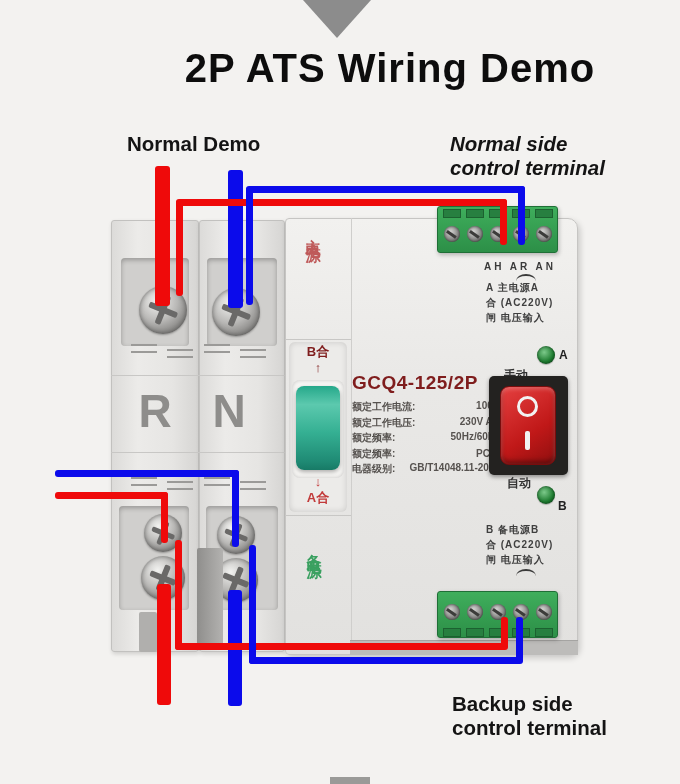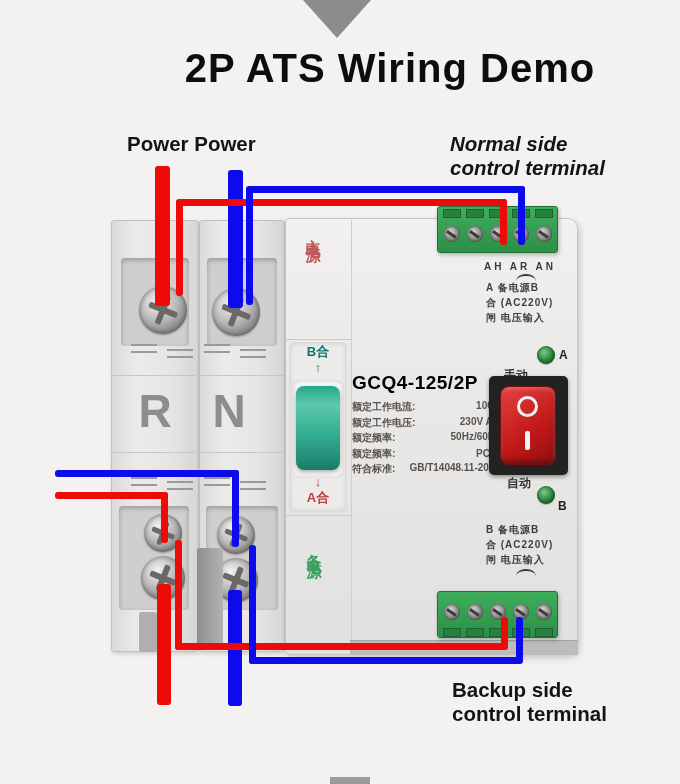--- a/index.html
+++ b/index.html
@@ -60,21 +60,21 @@
   .gpin{width:16px;height:16px;border-radius:50%;
         background:radial-gradient(circle at 40% 35%,#d6d6d4,#8a8a88 55%,#4c4c4a);
         box-shadow:inset 0 0 3px rgba(0,0,0,0.6);}
   .gpin::before{content:"";position:absolute;left:15%;top:42%;width:70%;height:16%;
                 background:#3c3c3a;transform:rotate(35deg);}
 
   
   .ptext{font-size:10px;font-weight:700;color:#3f3f3f;letter-spacing:1px;white-space:nowrap;}
   .pins{width:106px;text-align:center;font-size:10px;font-weight:700;color:#3a3a3a;letter-spacing:3px;}
   .arc{width:20px;height:7px;border-top:2px solid #3a3a3a;border-radius:100% 100% 0 0/200% 200% 0 0;}
-  .model{font-size:19px;font-weight:700;color:#000000;letter-spacing:0.5px;white-space:nowrap;}
+  .model{font-size:19px;font-weight:700;color:#7f1d1d;letter-spacing:0.5px;white-space:nowrap;}
   .spec-row{display:flex;justify-content:space-between;height:15.6px;
             font-size:10px;font-weight:700;color:#56524f;white-space:nowrap;}
   .cn-small{font-size:12px;font-weight:700;color:#333;}
 
   
   .bezel{left:489px;top:376px;width:79px;height:99px;background:#232220;border-radius:5px;
          box-shadow:0 2px 4px rgba(0,0,0,0.4);}
   .rocker{left:500px;top:386px;width:56px;height:79px;border:1px solid #7a0c0c;border-radius:9px;
           background:linear-gradient(145deg,#e54040,#c01818 60%,#8f0f0f);
           box-shadow:inset 0 2px 4px rgba(255,255,255,0.25),inset 0 -3px 5px rgba(0,0,0,0.4);}
@@ -141,21 +141,21 @@
 
   <div class="abs rbody"></div>
   <div class="abs seam-v" style="left:351px;top:218px;height:437px;"></div>
   <div class="abs seam-h" style="left:285px;top:339px;width:66px;"></div>
   <div class="abs seam-h" style="left:285px;top:515px;width:66px;"></div>
   <div class="abs" style="left:350px;top:640px;width:228px;height:15px;background:#bdbcba;border-top:1px solid #a5a4a2;"></div>
 
   <div class="abs vtext" style="left:303px;top:226px;height:100px;color:#bf5a5a;">主电源A</div>
 
   <div class="abs toggle-recess"></div>
-  <div class="abs tlabel" style="left:288px;top:344px;color:#0f766e;">
+  <div class="abs tlabel" style="left:288px;top:344px;color:#7f1d1d;">
     <span>B合</span><br>
     <span>↑</span>
   </div>
   <div class="abs toggle-rail"></div>
   <div class="abs toggle-handle"></div>
   <div class="abs tlabel" style="left:288px;top:474px;color:#c23a3a;">
     <span>↓</span><br>
     <span>A合</span>
   </div>
 
@@ -168,21 +168,21 @@
   <div class="abs gport" style="left:512px;top:209px;"></div>
   <div class="abs gport" style="left:535px;top:209px;"></div>
   <div class="abs gpin" style="left:444px;top:226px;"></div>
   <div class="abs gpin" style="left:467px;top:226px;"></div>
   <div class="abs gpin" style="left:490px;top:226px;"></div>
   <div class="abs gpin" style="left:513px;top:226px;"></div>
   <div class="abs gpin" style="left:536px;top:226px;"></div>
 
   <div class="abs pins" style="left:467px;top:261px;">AH AR AN</div>
   <div class="abs arc" style="left:516px;top:274px;"></div>
-  <div class="abs ptext" style="left:486px;top:281px;">A 备电源B</div>
+  <div class="abs ptext" style="left:486px;top:281px;">A 主电源A</div>
   <div class="abs ptext" style="left:486px;top:296px;">合 (AC220V)</div>
   <div class="abs ptext" style="left:486px;top:311px;">闸 电压输入</div>
 
   <div class="abs led" style="left:537px;top:346px;"></div>
   <div class="abs led-letter" style="left:559px;top:348px;">A</div>
   <div class="abs cn-small" style="left:504px;top:367px;">手动</div>
 
   <div class="abs model" style="left:352px;top:372px;">GCQ4-125/2P</div>
   <div class="abs" style="left:352px;top:400px;width:148px;">
     <div class="spec-row">
@@ -195,21 +195,21 @@
     </div>
     <div class="spec-row">
       <span>额定频率:</span>
       <span>50Hz/60Hz</span>
     </div>
     <div class="spec-row">
       <span>额定频率:</span>
       <span>PC级</span>
     </div>
     <div class="spec-row">
-      <span>符合标准:</span>
+      <span>电器级别:</span>
       <span>GB/T14048.11-2016</span>
     </div>
   </div>
 
   <div class="abs bezel"></div>
   <div class="abs rocker"></div>
   <div class="abs o-ring"></div>
   <div class="abs i-bar"></div>
   <div class="abs cn-small" style="left:507px;top:475px;">自动</div>
   <div class="abs led" style="left:537px;top:486px;"></div>
@@ -251,23 +251,23 @@
   <div class="abs wire wr" style="left:157px;top:584px;width:14px;height:121px;"></div>
   <div class="abs wire wb" style="left:228px;top:590px;width:14px;height:116px;"></div>
 
   <div class="abs wire wr" style="left:175px;top:540px;width:7px;height:110px;"></div>
   <div class="abs wire wr" style="left:175px;top:643px;width:333px;height:7px;"></div>
   <div class="abs wire wr" style="left:501px;top:617px;width:7px;height:30px;"></div>
   <div class="abs wire wb" style="left:249px;top:545px;width:7px;height:119px;"></div>
   <div class="abs wire wb" style="left:249px;top:657px;width:274px;height:7px;"></div>
   <div class="abs wire wb" style="left:516px;top:617px;width:7px;height:44px;"></div>
 
-  <div class="abs callout" style="left:127px;top:132px;">Power Power</div>
+  <div class="abs callout" style="left:127px;top:132px;">Normal Demo</div>
   <div class="abs callout" style="left:450px;top:132px;font-style:italic;">
     <span>Normal side</span><br>
     <span>control terminal</span>
   </div>
-  <div class="abs callout" style="left:452px;top:678px;">
+  <div class="abs callout" style="left:452px;top:692px;">
     <span>Backup side</span><br>
     <span>control terminal</span>
   </div>
 
 </div>
 
 </body></html>

